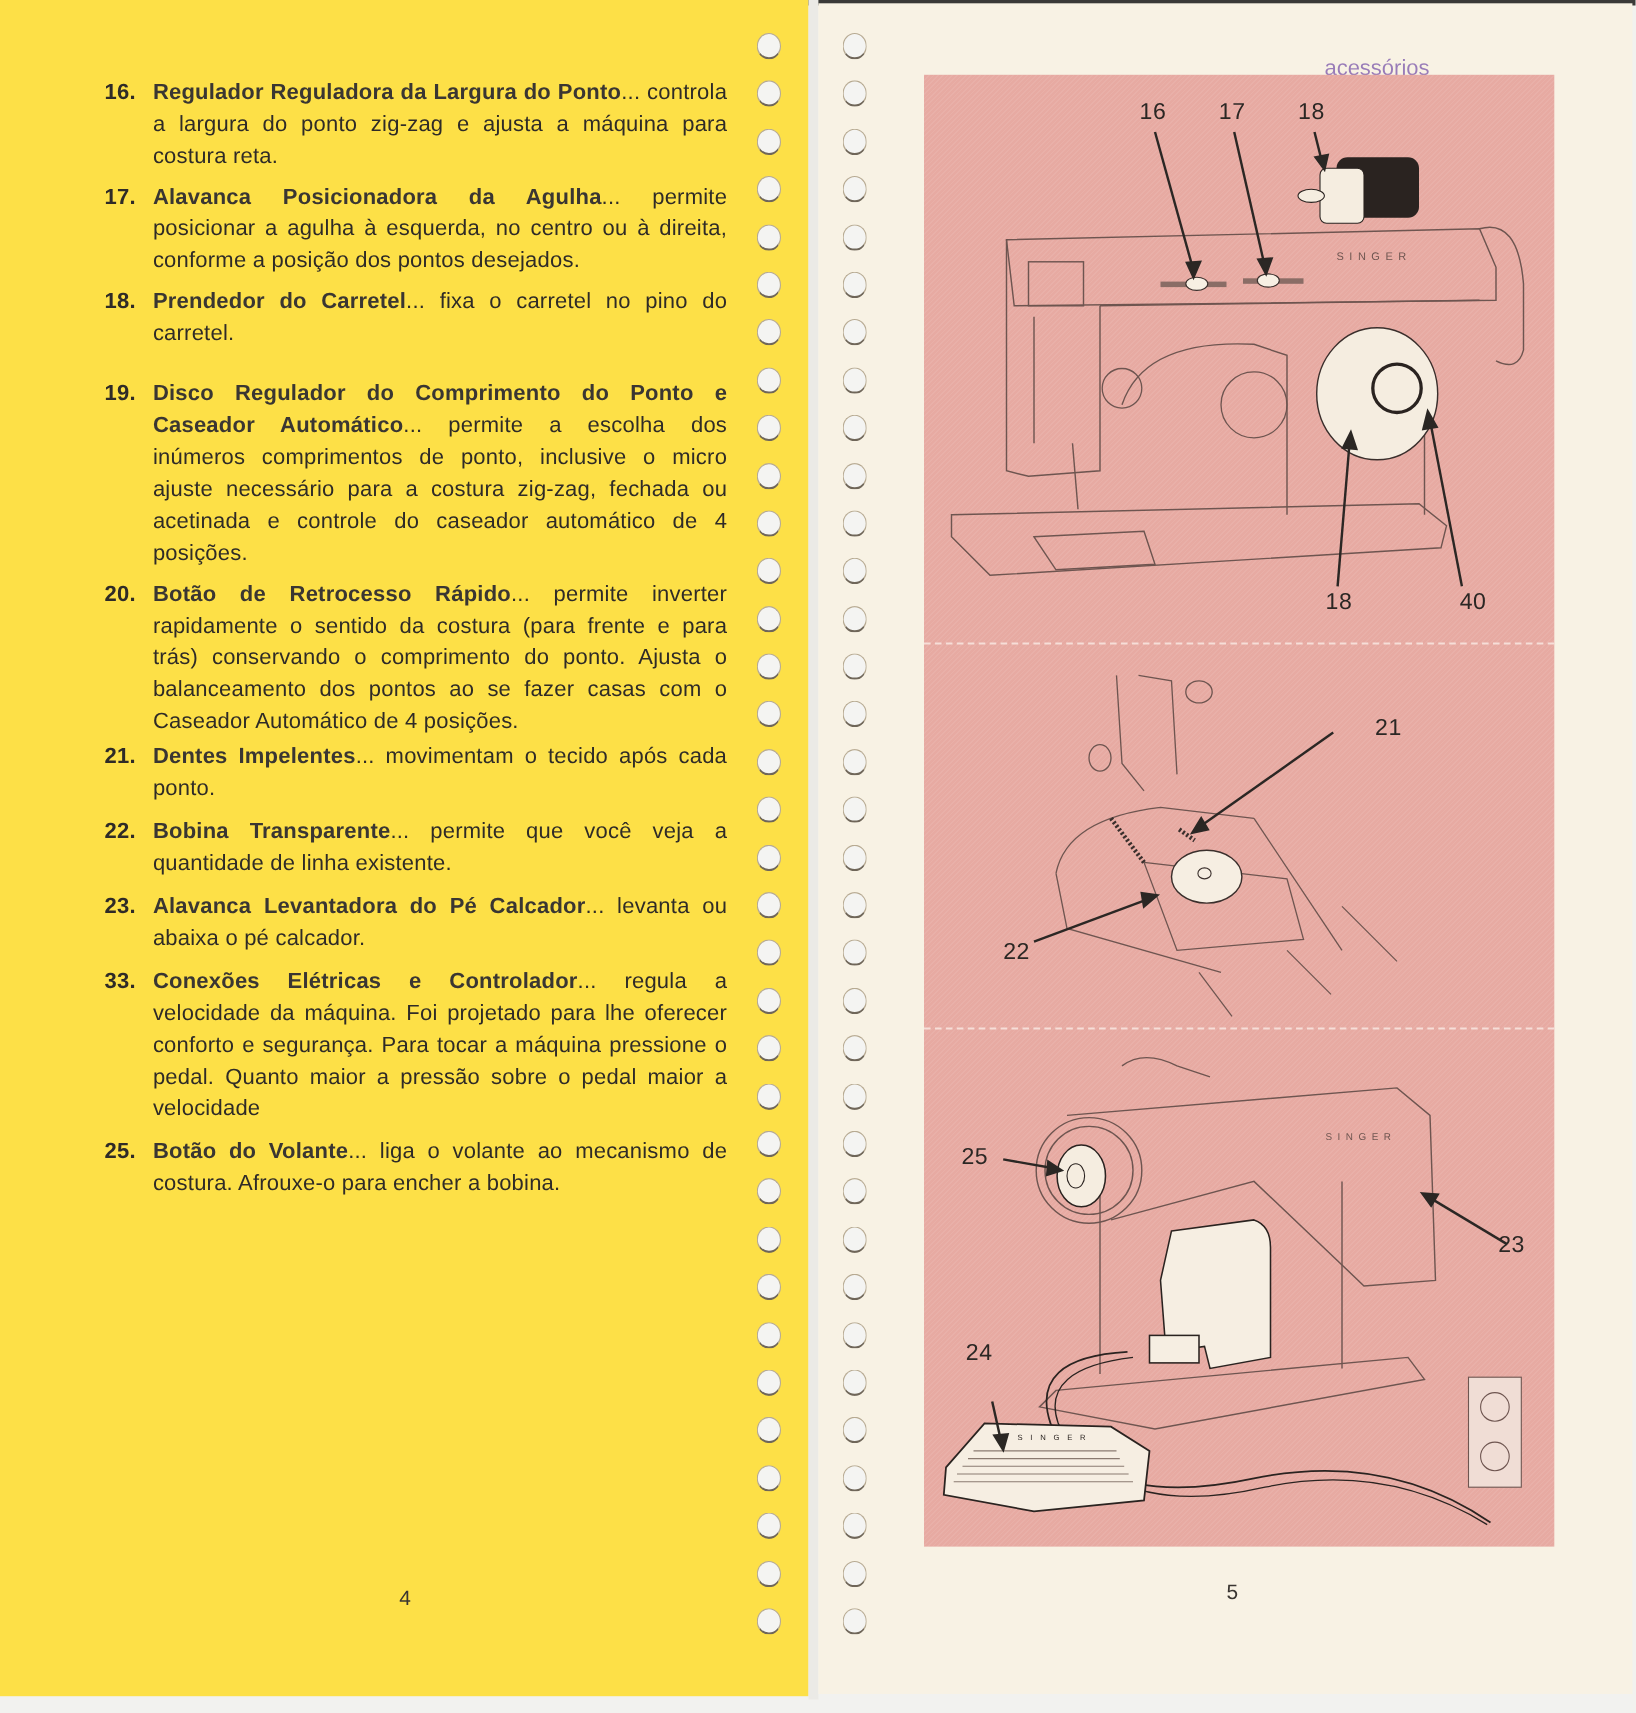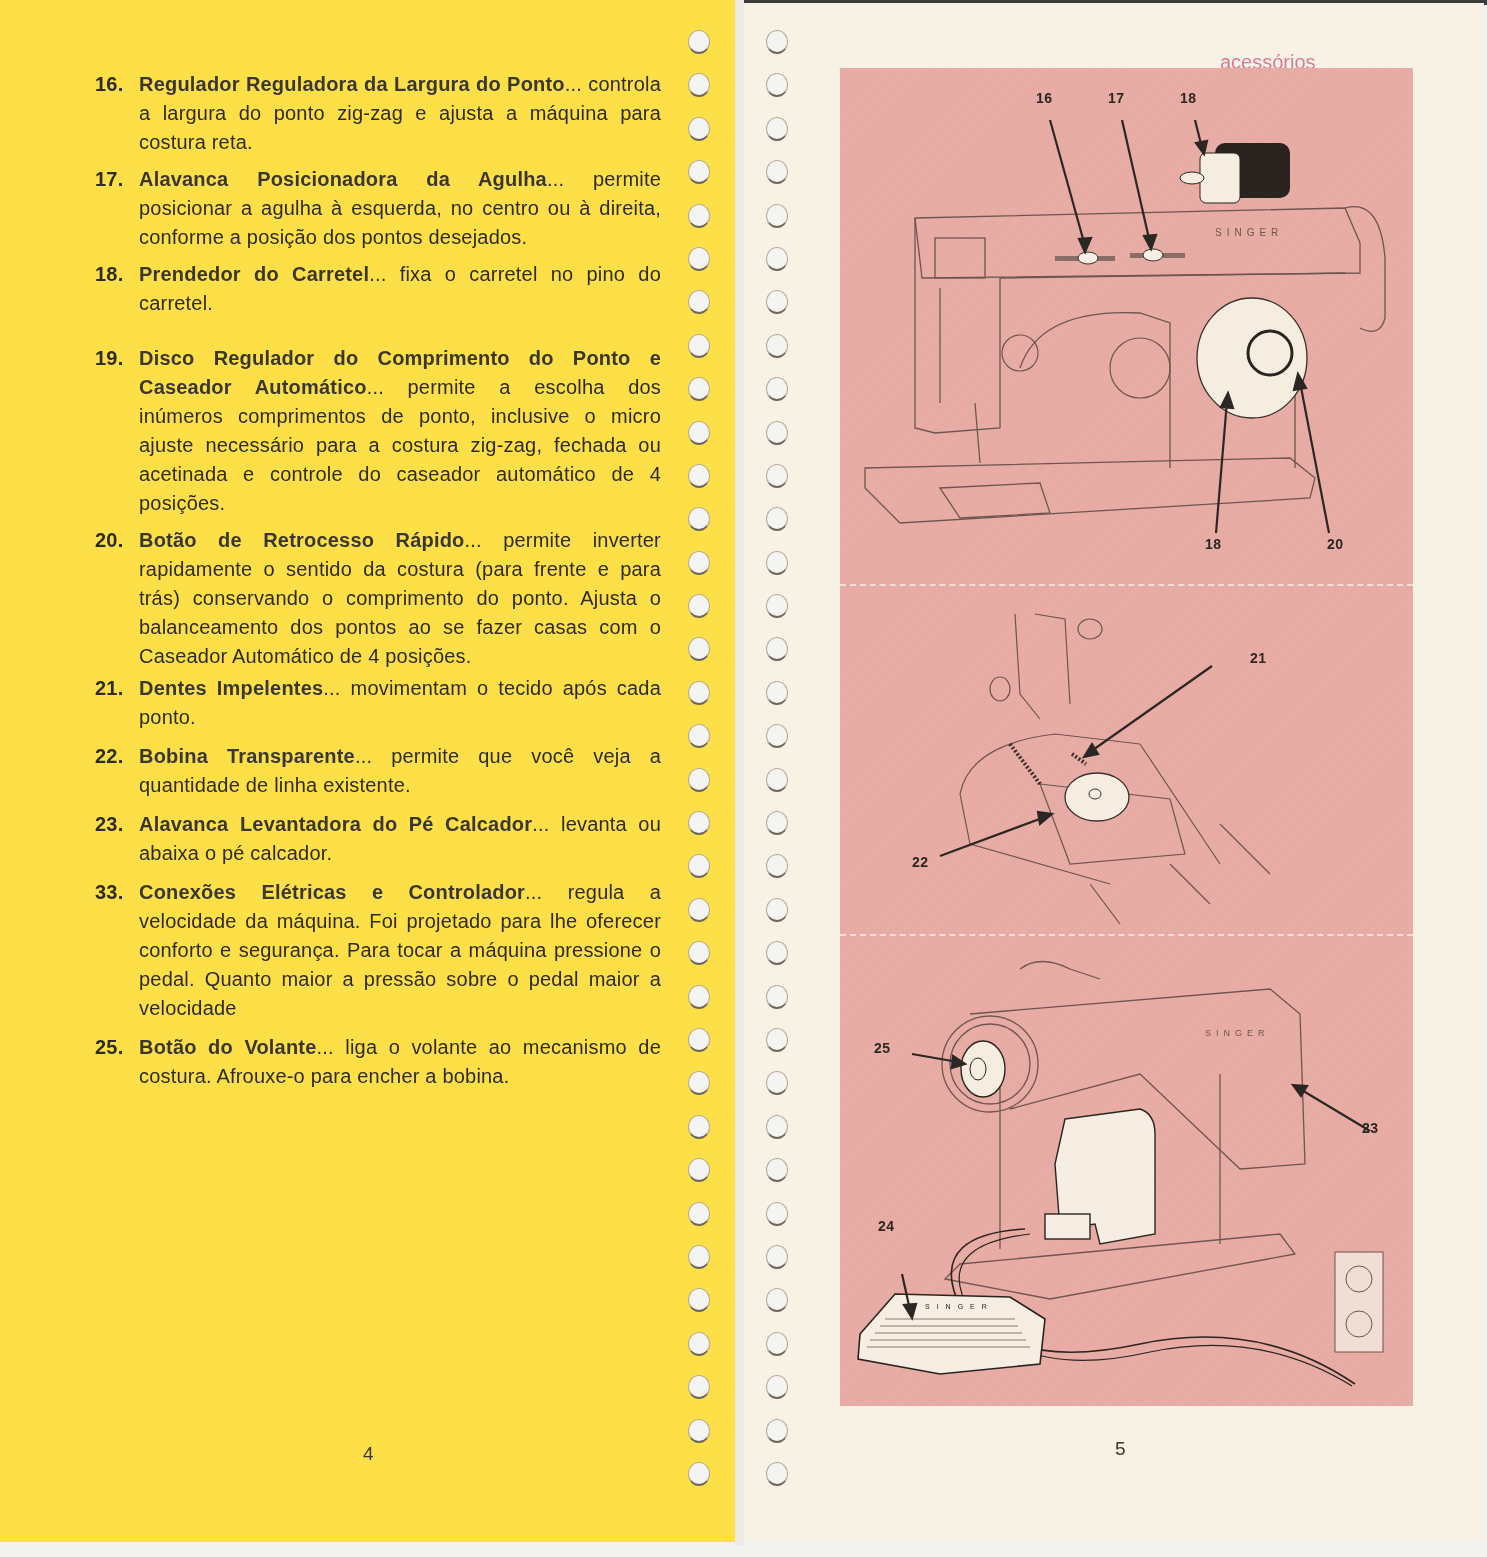--- a/index.html
+++ b/index.html
@@ -28,23 +28,23 @@
   .page-num { position: absolute; font-size: 19px; color: #3a3632; }
   .page-num-left { left: 363px; top: 1443px; }
   .page-num-right { left: 1115px; top: 1438px; }
 
   .plate { position: absolute; left: 840px; top: 68px; width: 573px; height: 1338px; background: #e7aaa2;
            background-image: repeating-linear-gradient(135deg, rgba(255,255,255,0.07) 0 1px, transparent 1px 3px); }
   .divider { position: absolute; left: 0; width: 573px; border-top: 2px dashed #f6ded8; }
   .divider-1 { top: 516px; }
   .divider-2 { top: 866px; }
 
-  .callout { position: absolute; font-weight: bold; font-size: 14px; color: #2b2724; letter-spacing: 0.5px; }
+  .callout { position: absolute; font-weight: normal; font-size: 21px; color: #2b2724; letter-spacing: 0.5px; }
   svg.art { position: absolute; left: 0; top: 0; }
-  .bleed-text { position: absolute; font-size: 20px; color: #be185d; opacity: 0.55; margin-left: 16px; }
+  .bleed-text { position: absolute; font-size: 20px; color: #4c1d95; opacity: 0.55; }
 </style>
 </head>
 <body>
 
 <div class="top-edge"></div>
 
 <div class="page page-left">
   <div class="entries">
     <div class="entry" style="margin-bottom:8px">
       <span class="num">16.</span>
@@ -212,21 +212,21 @@
       <line x1="376" y1="465" x2="387" y2="333"></line>
       <polygon points="388,325 393,340 381,339"></polygon>
       <line x1="489" y1="465" x2="460" y2="314"></line>
       <polygon points="458,306 466,320 454,322"></polygon>
     </g>
   </svg>
   <div class="callout" style="left:196px; top:22px;">16</div>
   <div class="callout" style="left:268px; top:22px;">17</div>
   <div class="callout" style="left:340px; top:22px;">18</div>
   <div class="callout" style="left:365px; top:468px;">18</div>
-  <div class="callout" style="left:487px; top:468px;">20</div>
+  <div class="callout" style="left:487px; top:468px;">40</div>
 
   <div class="divider divider-1"></div>
 
   <svg class="art" style="top:516px" width="573" height="350" viewBox="0 0 573 350">
     <g fill="none" stroke="#6e5550" stroke-width="1.2">
       <path d="M175 30 L180 110 L200 135"></path>
       <path d="M195 30 L225 35 L230 120"></path>
       <path d="M120 210 Q130 160 215 150 L300 160"></path>
       <path d="M120 210 L130 260 L270 300"></path>
       <path d="M300 160 L380 280"></path>

